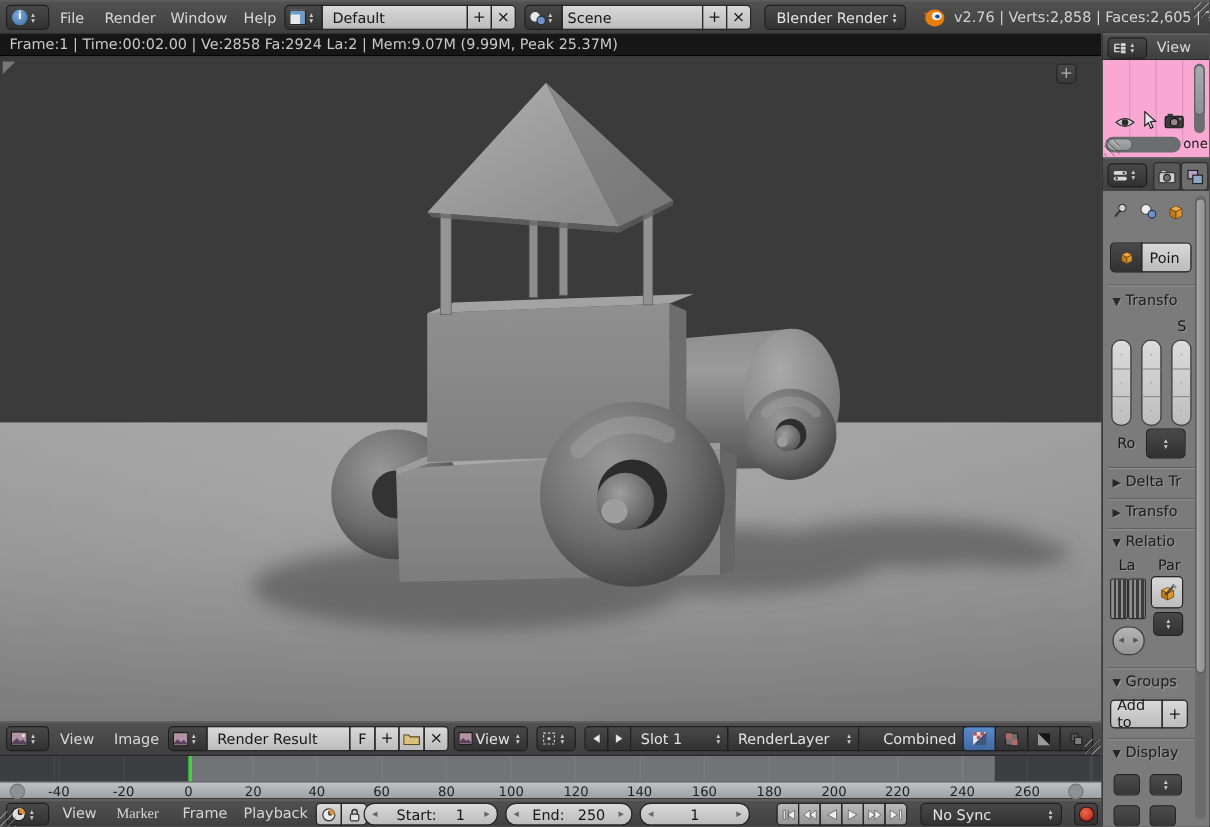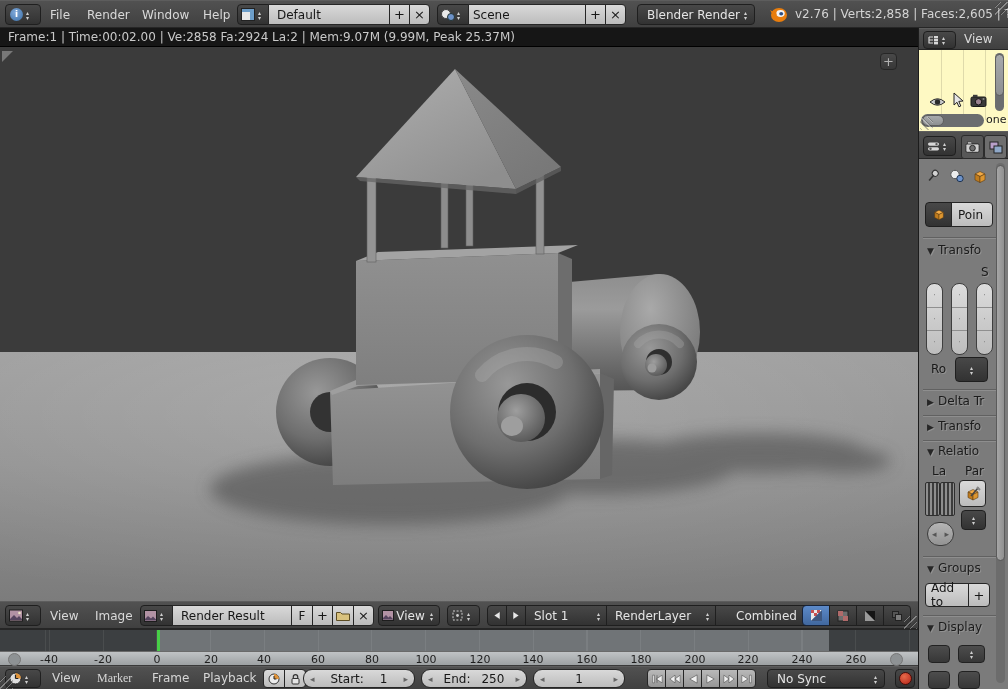--- a/index.html
+++ b/index.html
@@ -559,21 +559,21 @@
             </svg>
           </span>
         <span class="updn">
             <span>▴</span>
             <span>▾</span>
           </span>
       </div>
       <span class="abs" style="left:45px;top:3px;color:#d9d9d9;">View</span>
     </div>
 
-    <div class="abs" style="left:0;top:22px;width:89px;height:81px;background:#fef9c3;">
+    <div class="abs" style="left:0;top:22px;width:89px;height:81px;background:#f9a8d4;">
       <div class="abs" style="left:22px;top:0;width:1px;height:70px;background:rgba(0,0,0,.12);"></div>
       <div class="abs" style="left:44px;top:0;width:1px;height:70px;background:rgba(0,0,0,.12);"></div>
       <div class="abs" style="left:66px;top:0;width:1px;height:70px;background:rgba(0,0,0,.12);"></div>
       <span class="abs" style="left:10px;top:46px;">
         <svg width="17" height="12" viewBox="0 0 17 12">
             <path d="M1,6 Q8.5,-0.5 16,6 Q8.5,12.5 1,6z" fill="#c9cbcd" stroke="#2a2a2a"></path>
             <circle cx="8.5" cy="6" r="2.7" fill="#2a2a2a"></circle>
           </svg>
       </span>
       <span class="abs" style="left:33px;top:42px;">

